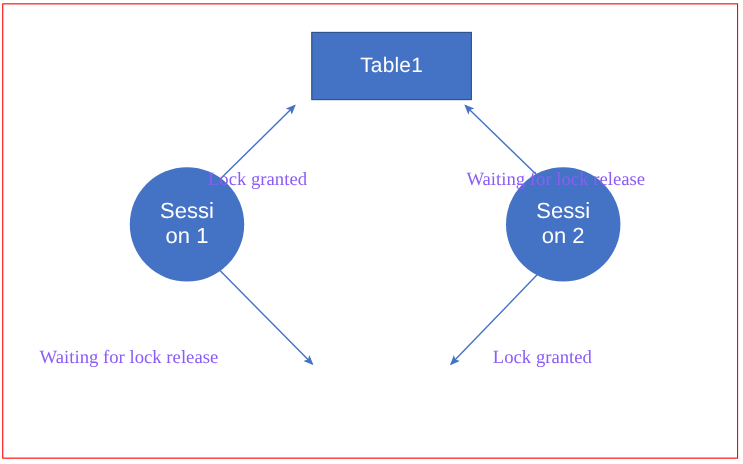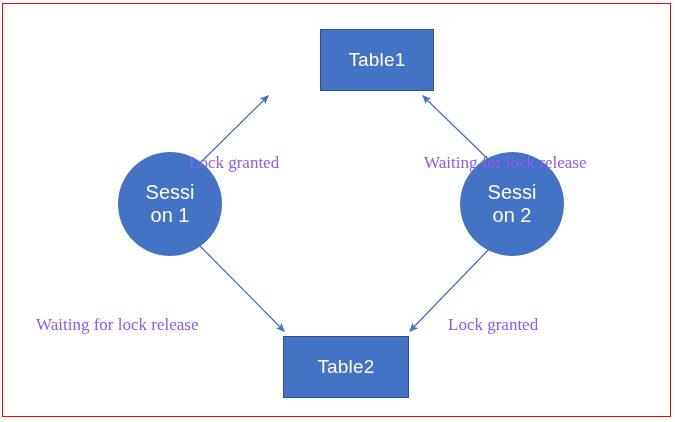--- a/index.html
+++ b/index.html
@@ -50,23 +50,22 @@
   .table-node .node-label {
     color: #ffffff;
     font-size: 19px;
     font-family: "Liberation Sans", sans-serif;
     letter-spacing: 0.2px;
     white-space: nowrap;
   }
   #table1-node {
     left: 283px;
     top: 29px;
-    width: 114px;
+    width: 146px;
     height: 62px;
-    margin-left: 37px;
   }
   #table2-node {
     left: 283px;
     top: 336px;
     width: 126px;
     height: 62px;
   }
   
   .session-node {
     position: absolute;
@@ -141,23 +140,20 @@
 
     <line x1="200" y1="246" x2="284" y2="331" stroke="#4472C4" stroke-width="1.3" marker-end="url(#arrowhead)"></line>
 
     <line x1="492" y1="246" x2="410" y2="331" stroke="#4472C4" stroke-width="1.3" marker-end="url(#arrowhead)"></line>
   </svg>
 
   <div class="table-node" id="table1-node">
     <span class="node-label">Table1</span>
   </div>
 
-  <div class="table-node" id="table2-node">
-    <span class="node-label">Table2</span>
-  </div>
 
   <div class="session-node" id="session1-node">
     <span class="node-label">Sessi
 on 1</span>
   </div>
 
   <div class="session-node" id="session2-node">
     <span class="node-label">Sessi
 on 2</span>
   </div>

